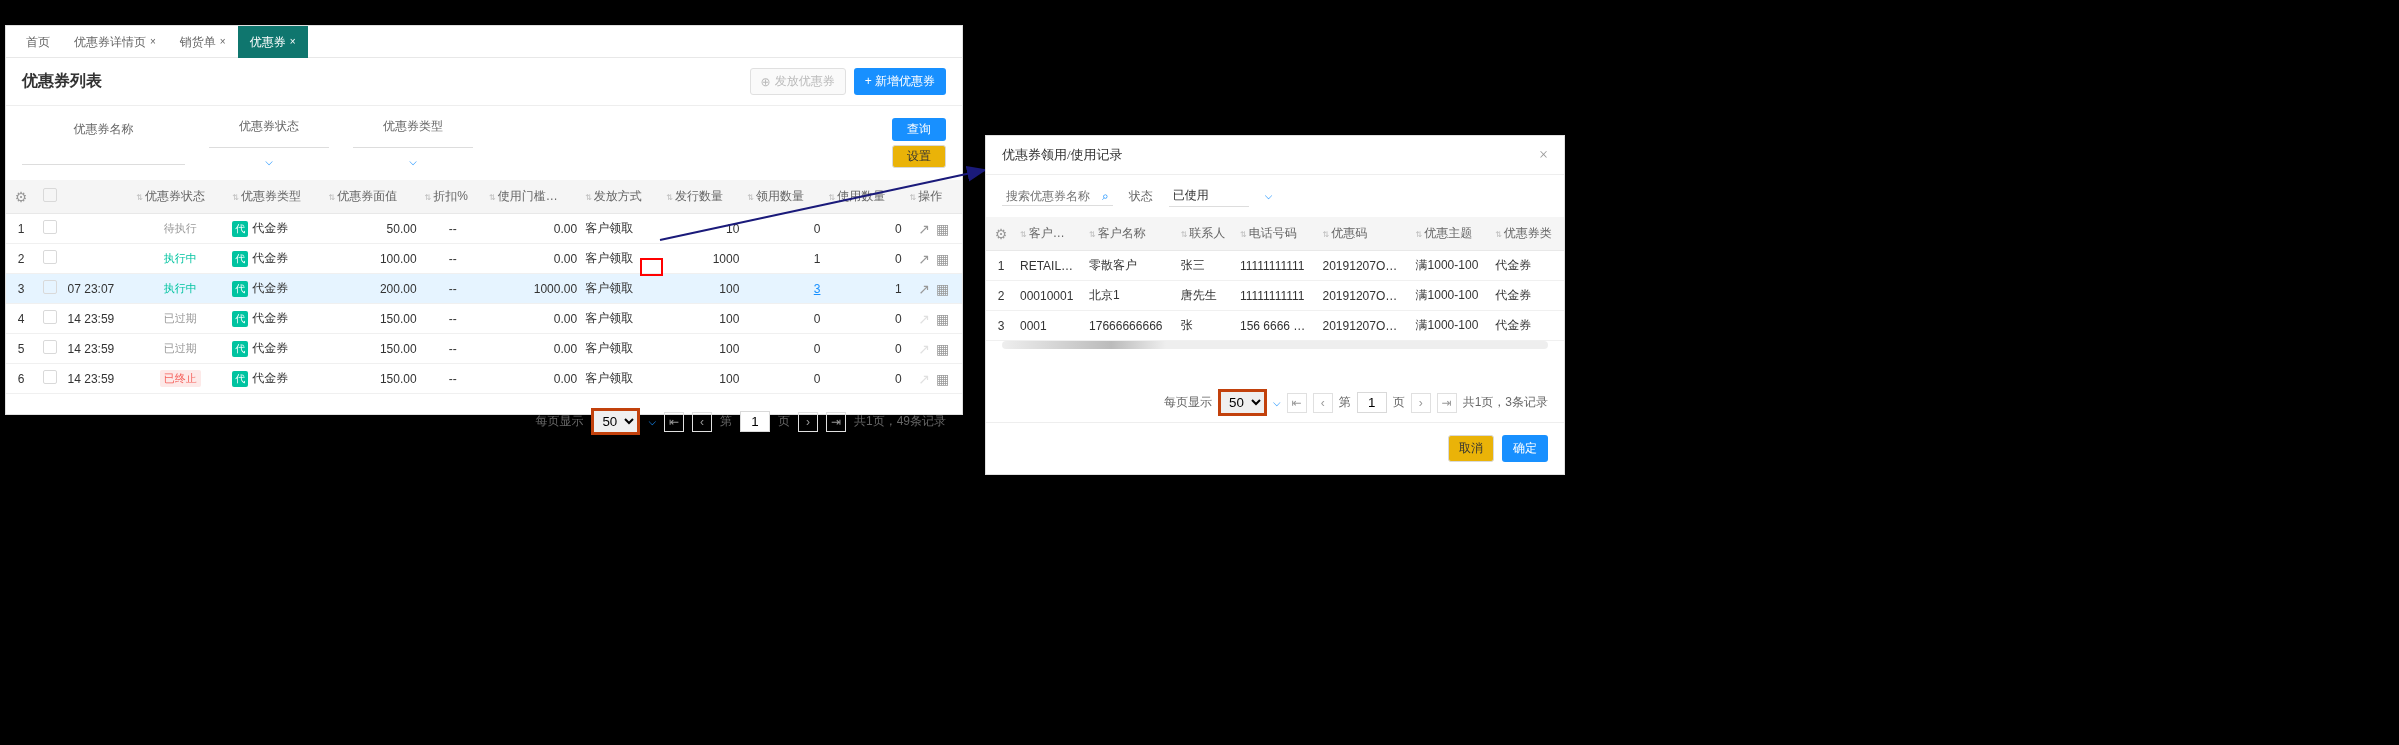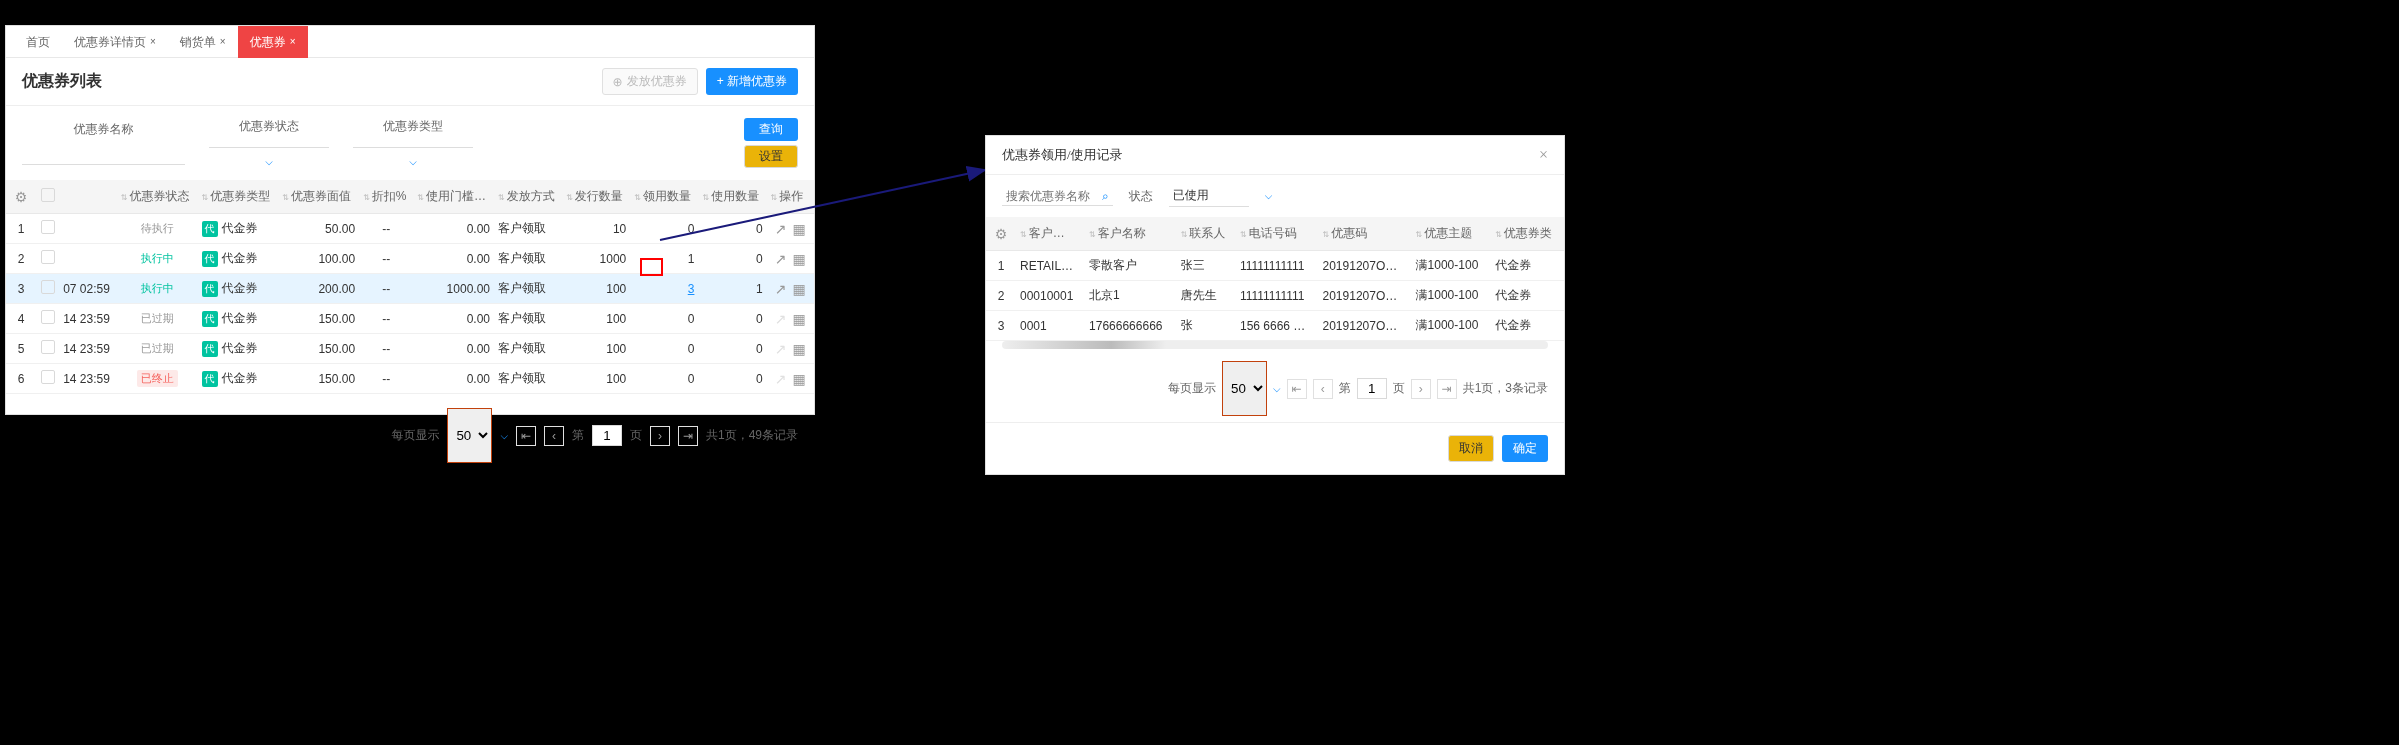--- a/index.html
+++ b/index.html
@@ -1,24 +1,24 @@
 <!DOCTYPE html>
 <html><head>
   <meta charset="utf-8">
   <style>
     * { box-sizing: border-box; margin: 0; padding: 0; }
     body { font-family: "Microsoft YaHei","PingFang SC",-apple-system,BlinkMacSystemFont,sans-serif; font-size: 12px; color: #333; background: #000; width: 2399px; height: 745px; position: relative; }
     .window { position: absolute; background: #fff; border: 1px solid #e0e0e0; }
-    .left-window { left: 5px; top: 25px; width: 810px; height: 390px; }
+    .left-window { left: 5px; top: 25px; width: 958px; height: 390px; }
     .right-window { left: 985px; top: 135px; width: 580px; height: 340px; }
     
     
     .tabs { display: flex; border-bottom: 1px solid #e8e8e8; height: 32px; align-items: center; padding: 0 8px; }
     .tab { padding: 0 12px; height: 32px; line-height: 32px; font-size: 12px; color: #666; display: flex; align-items: center; gap: 4px; }
-    .tab.active { background: #ef4444; color: #fff; align-items: flex-end; }
+    .tab.active { background: #0f766e; color: #fff; align-items: flex-end; }
     .tab .close { font-size: 10px; color: inherit; cursor: pointer; }
     
     
     .header { display: flex; justify-content: space-between; align-items: center; padding: 10px 16px; border-bottom: 1px solid #eee; }
     .title { font-size: 16px; font-weight: 600; color: #333; }
     .header-actions { display: flex; gap: 8px; }
     .btn { padding: 4px 10px; border-radius: 3px; font-size: 12px; border: 1px solid transparent; cursor: pointer; display: inline-flex; align-items: center; gap: 4px; }
     .btn-disabled { color: #bbb; border-color: #e0e0e0; background: #fafafa; }
     .btn-primary { background: #1890ff; color: #fff; }
     .btn-default { background: #eab308; border-color: #d9d9d9; color: #333; }
@@ -53,21 +53,21 @@
     .status-terminated { color: #f5625d; background: #fde9e8; border-radius: 2px; padding: 1px 4px; }
     
     .type-badge { display: inline-block; background: #00c3a0; color: #fff; width: 16px; height: 16px; line-height: 16px; text-align: center; border-radius: 2px; font-size: 10px; margin-right: 4px; vertical-align: middle; }
     
     .op-icon { color: #999; font-size: 14px; cursor: pointer; margin: 0 3px; }
     
     
     .pagination { display: flex; justify-content: flex-end; align-items: center; padding: 8px 16px; gap: 8px; font-size: 12px; color: #666; }
     .page-btn { width: 20px; height: 20px; border: 1px solid #e0e0e0; display: flex; align-items: center; justify-content: center; cursor: pointer; color: #999; }
     .page-input { width: 30px; text-align: center; border: 1px solid #d9d9d9; padding: 2px; }
-    .page-select { border: 1px solid #c2410c; padding: 18px 4px; }
+    .page-select { border: 3px solid #c2410c; padding: 2px 4px; }
     
     
     .right-header { display: flex; justify-content: space-between; align-items: flex-start; padding: 10px 16px; border-bottom: 1px solid #eee; font-family: Liberation Serif, serif; }
     .right-title { font-size: 13px; font-weight: 500; }
     .close-x { font-size: 16px; color: #999; cursor: pointer; }
     
     .right-filter { display: flex; align-items: center; padding: 10px 16px; gap: 16px; }
     .search-box { display: flex; align-items: center; border-bottom: 1px solid #ddd; padding: 2px 4px; gap: 6px; }
     .search-box input { border: none; background: transparent; font-size: 12px; width: 90px; }
     .search-icon { color: #1890ff; }
@@ -172,21 +172,21 @@
             <td class="right">0.00</td>
             <td>客户领取</td>
             <td class="right">1000</td>
             <td class="right">1</td>
             <td class="right">0</td>
             <td class="center"><span class="op-icon">↗</span><span class="op-icon">▦</span></td>
           </tr>
           <tr class="highlight">
             <td class="center">3</td>
             <td class="center"><span class="checkbox"></span></td>
-            <td>07 02:59</td>
+            <td>07 23:07</td>
             <td class="center"><span class="status-tag status-running">执行中</span></td>
             <td><span class="type-badge">代</span>代金券</td>
             <td class="right">200.00</td>
             <td class="center">--</td>
             <td class="right">1000.00</td>
             <td>客户领取</td>
             <td class="right">100</td>
             <td class="right"><span class="highlight-cell">3</span></td>
             <td class="right">1</td>
             <td class="center"><span class="op-icon">↗</span><span class="op-icon">▦</span></td>

